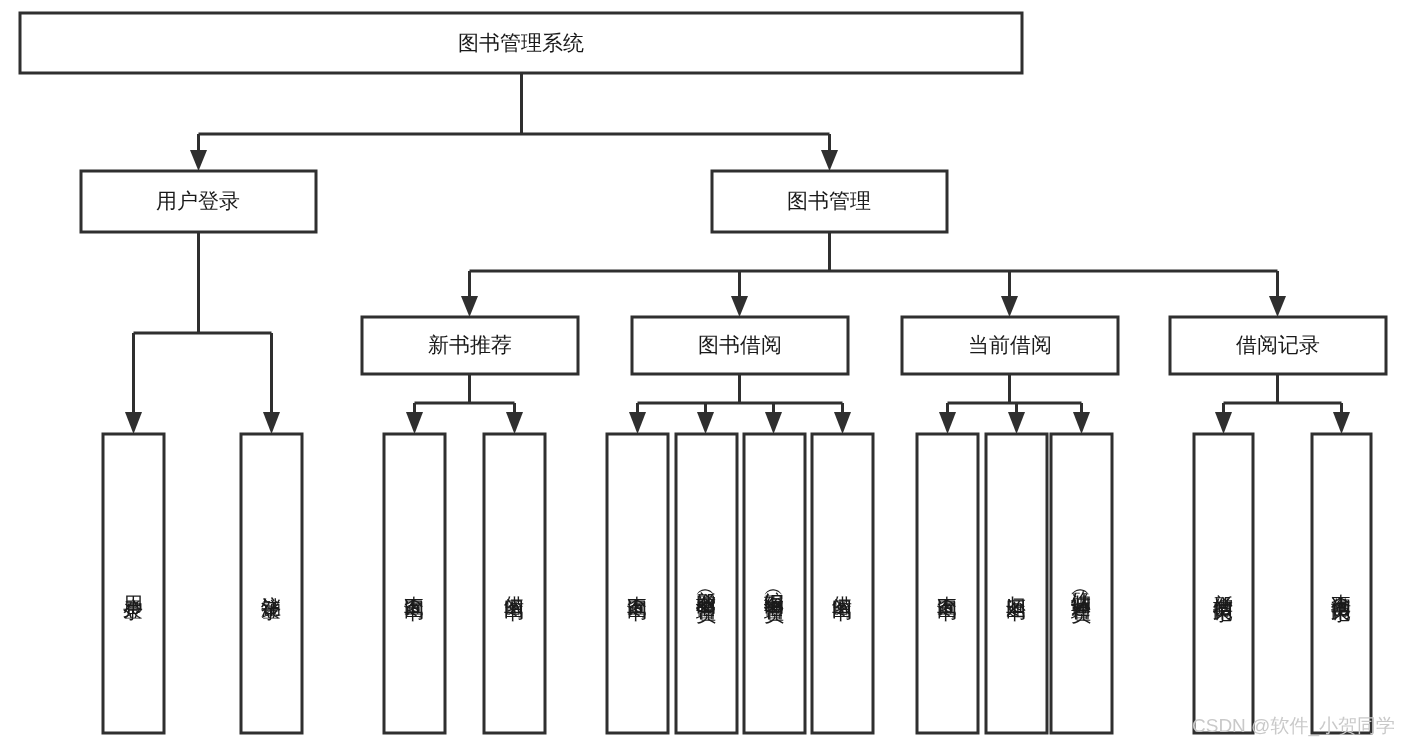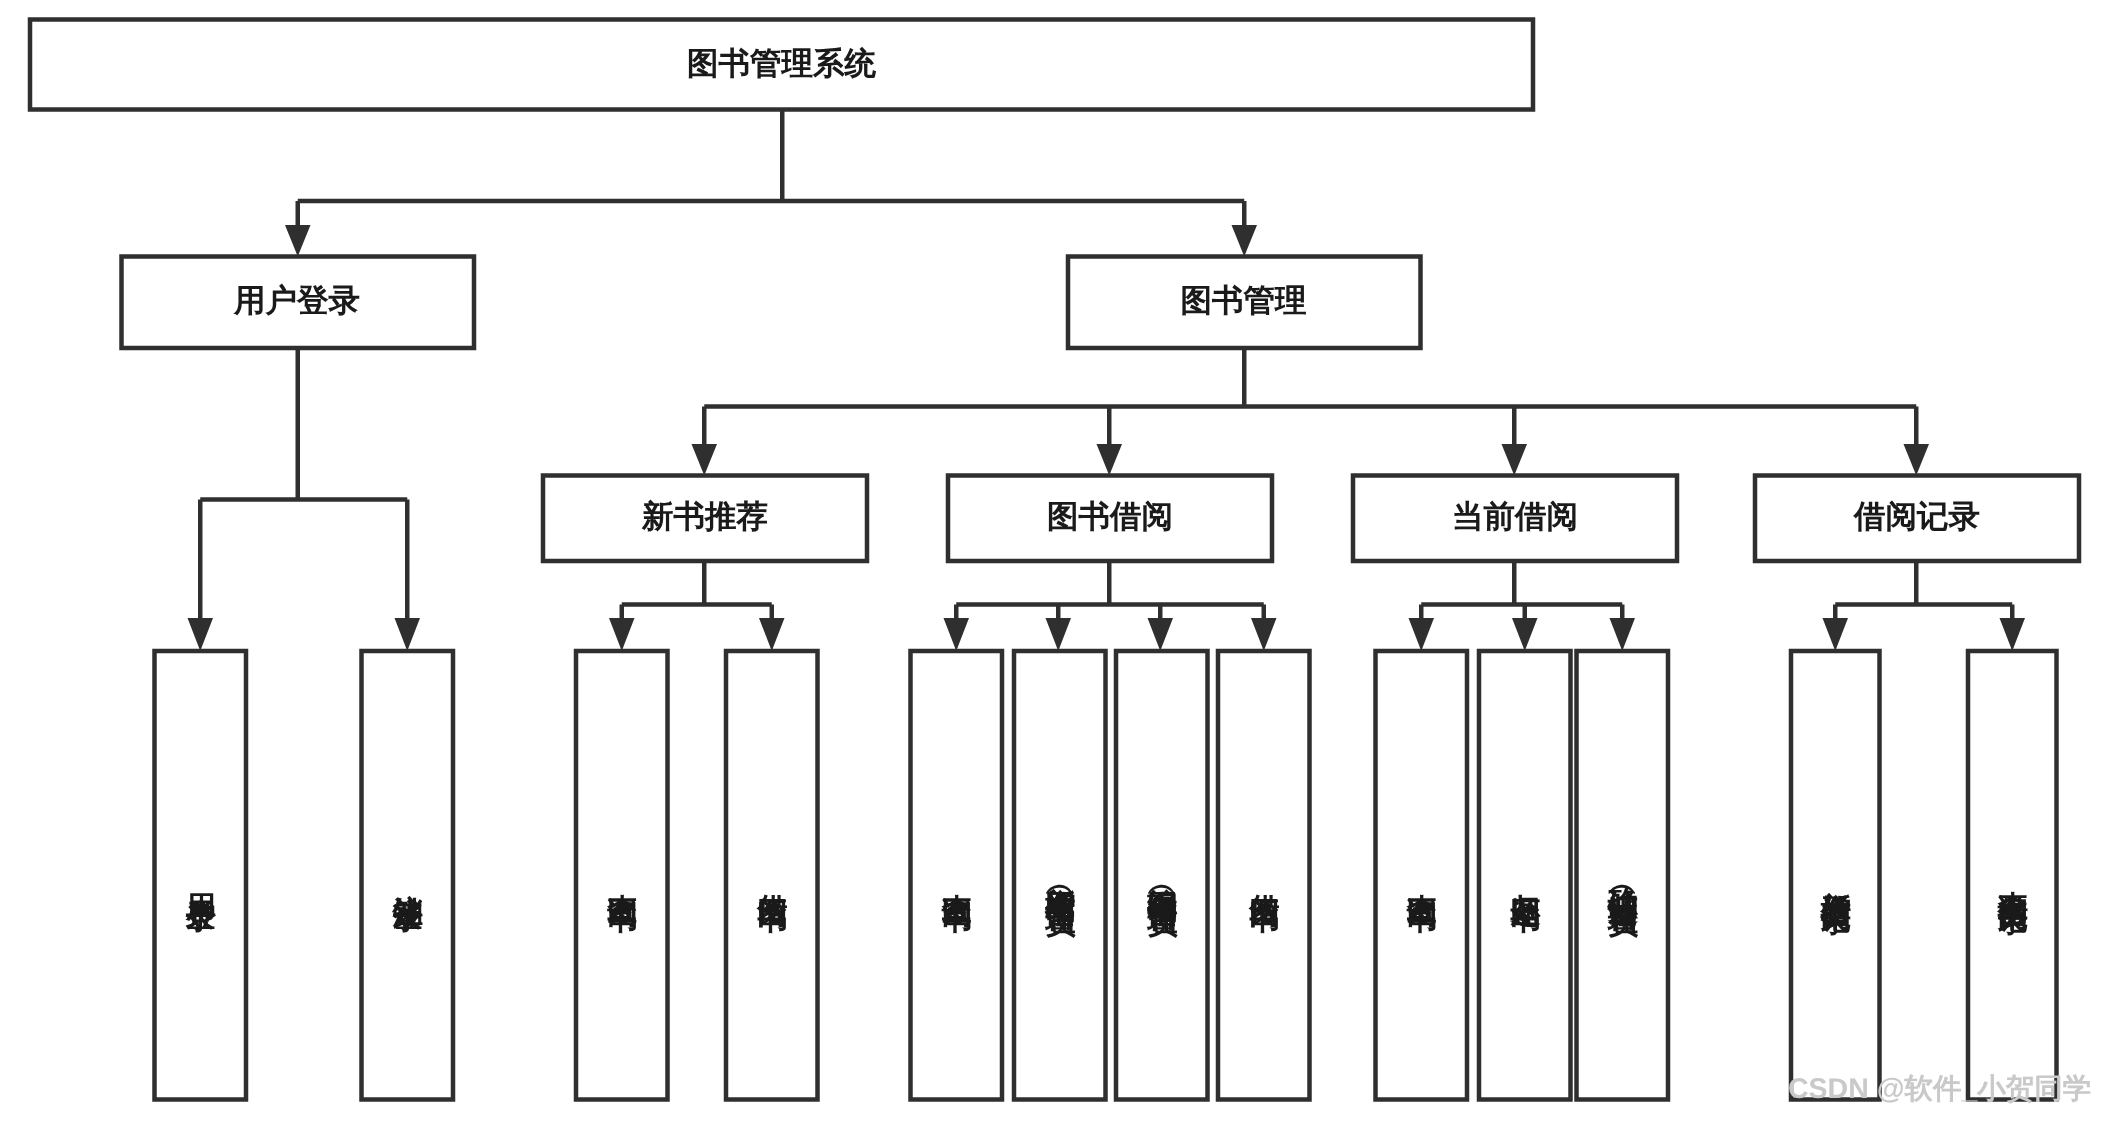--- a/index.html
+++ b/index.html
@@ -13,21 +13,20 @@
     height: 747px;
     font-family: "Liberation Sans", "DejaVu Sans", sans-serif;
     overflow: hidden;
     position: relative;
   }
   #diagram-root {
     position: relative;
     width: 1405px;
     height: 747px;
     background: #ffffff;
-    font-weight: bold;
   }
   svg.diagram-canvas {
     position: absolute;
     top: 0;
     left: 0;
     width: 1405px;
     height: 747px;
     display: block;
   }
   .node-box {

